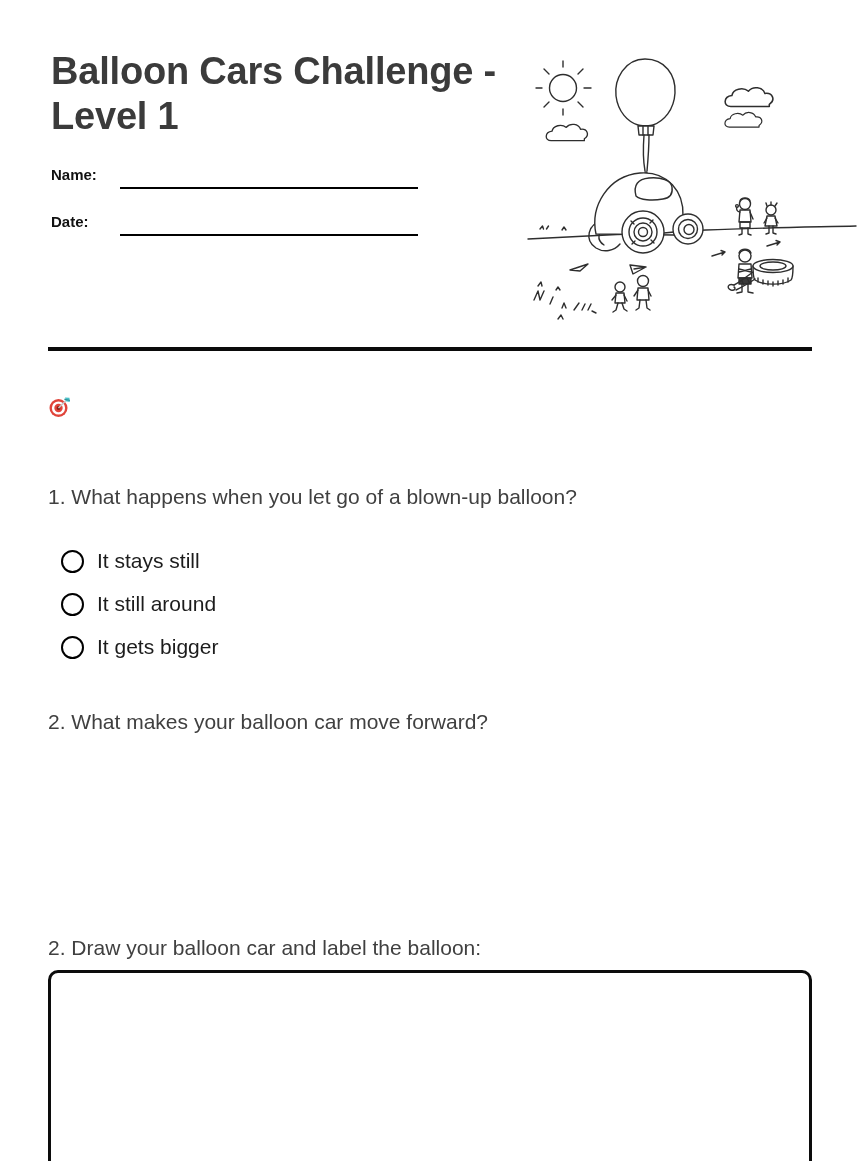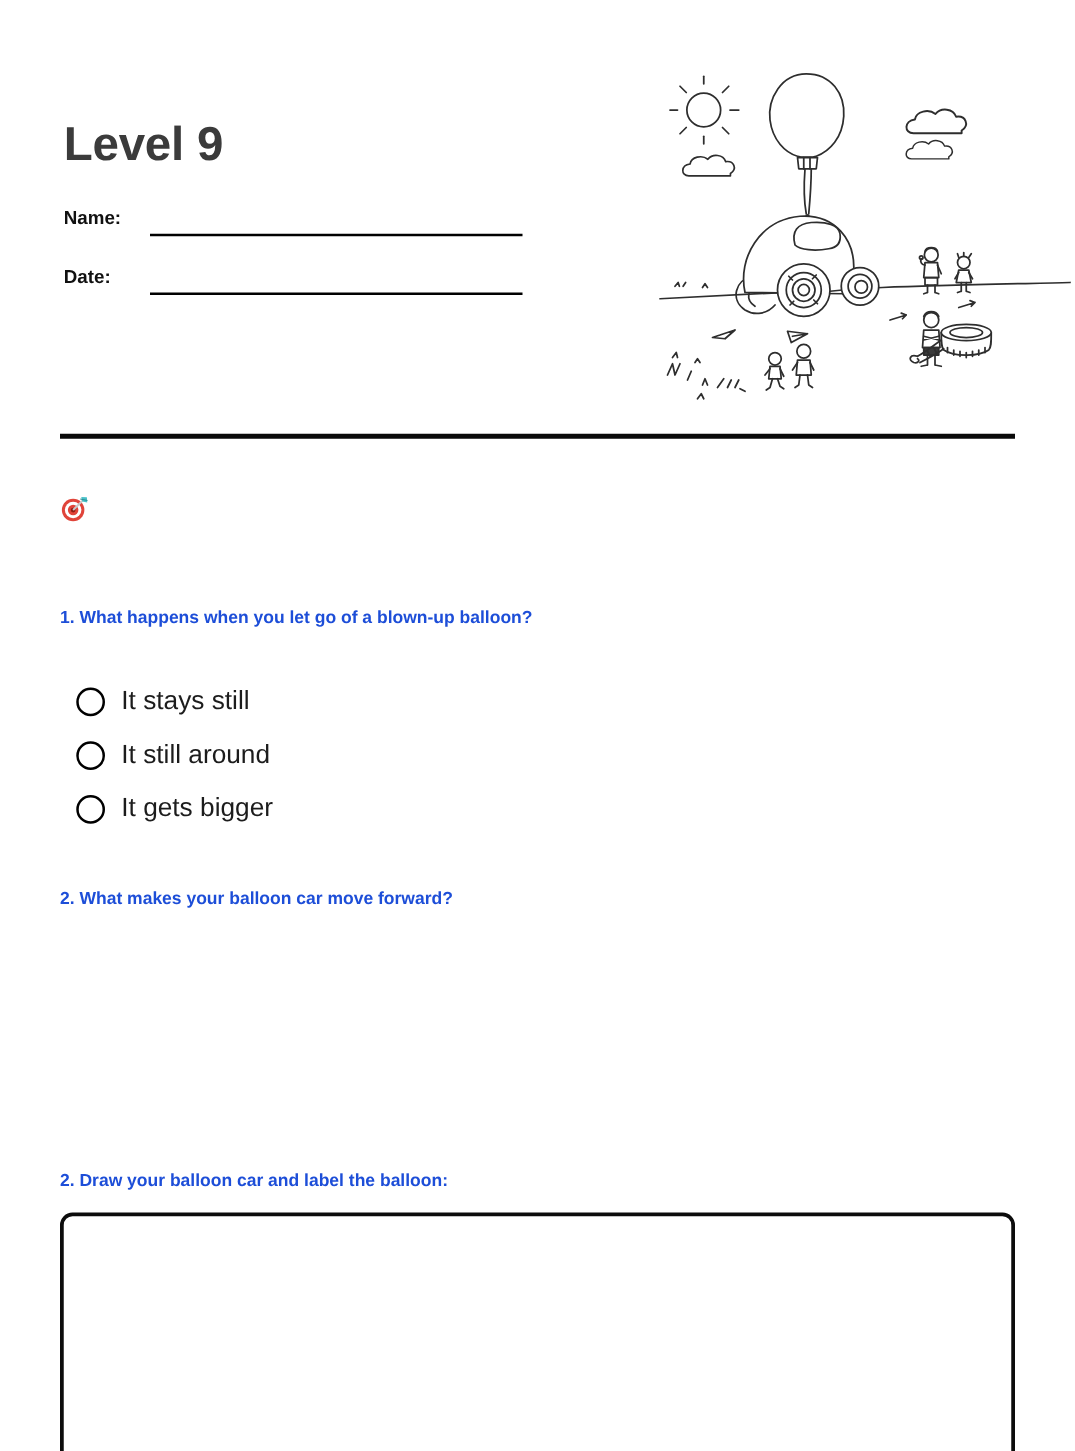--- a/index.html
+++ b/index.html
@@ -18,21 +18,21 @@
   .date-line { top:234px; }
 
   .illustration { position:absolute; left:526px; top:38px; width:332px; height:292px; }
 
   .divider { position:absolute; left:48px; top:347px; width:764px; height:4px; background:#0a0a0a; }
 
   .walt { position:absolute; left:48px; top:388px; width:712px;
           font-size:21.5px; font-weight:700; line-height:43px; color:#3b3b3b; }
   .walt-icon { display:inline-block; width:24px; height:24px; vertical-align:-3px; margin-right:7px; }
 
-  .q-heading { position:absolute; left:48px; font-size:14px; font-weight:700; color:#1d4ed8; }
+  .q-heading { position:absolute; left:48px; font-size:21px; font-weight:400; color:#404040; }
   .q1-heading { top:485px; }
   .q2-heading { top:710px; }
   .q3-heading { top:936px; }
 
   .opts { position:absolute; left:61px; }
   .q1-opts { top:549px; }
   .q2-opts { top:775px; }
   .opt-row { display:flex; align-items:center; height:24px; margin-bottom:19px; }
   .radio { width:23px; height:23px; border:2.5px solid #000; border-radius:50%; background:#fff; flex:0 0 auto; }
   .opt-label { margin-left:13px; font-size:21px; color:#1c1c1c; }
@@ -41,21 +41,21 @@
               border:3px solid #0c0c0c; border-radius:10px; background:#fff; }
 
   .sketch { stroke:#2e2e2e; fill:none; stroke-width:1.4; stroke-linecap:round; stroke-linejoin:round; }
   .sketch-fill { stroke:#2e2e2e; fill:#fff; stroke-width:1.4; stroke-linecap:round; stroke-linejoin:round; }
 </style>
 </head>
 <body>
 
 <div class="page">
 
-  <h1 class="title"><br><span>Level 9</span></h1>
+  <h1 class="title"><span>Balloon Cars Challenge -</span><br><span>Level 1</span></h1>
 
   <div class="field-label name-label">Name:</div>
   <div class="write-line name-line"></div>
 
   <div class="field-label date-label">Date:</div>
   <div class="write-line date-line"></div>
 
   <svg class="illustration" viewBox="0 0 332 292" aria-hidden="true">
     <defs>
       <path id="cloud" d="M -22 6 C -29 6 -29 -3 -21 -4 C -20 -10 -11 -12 -6 -8 C -2 -13 7 -12 9 -6 C 16 -7 19 0 13 4 L 13 6 Z"></path>

